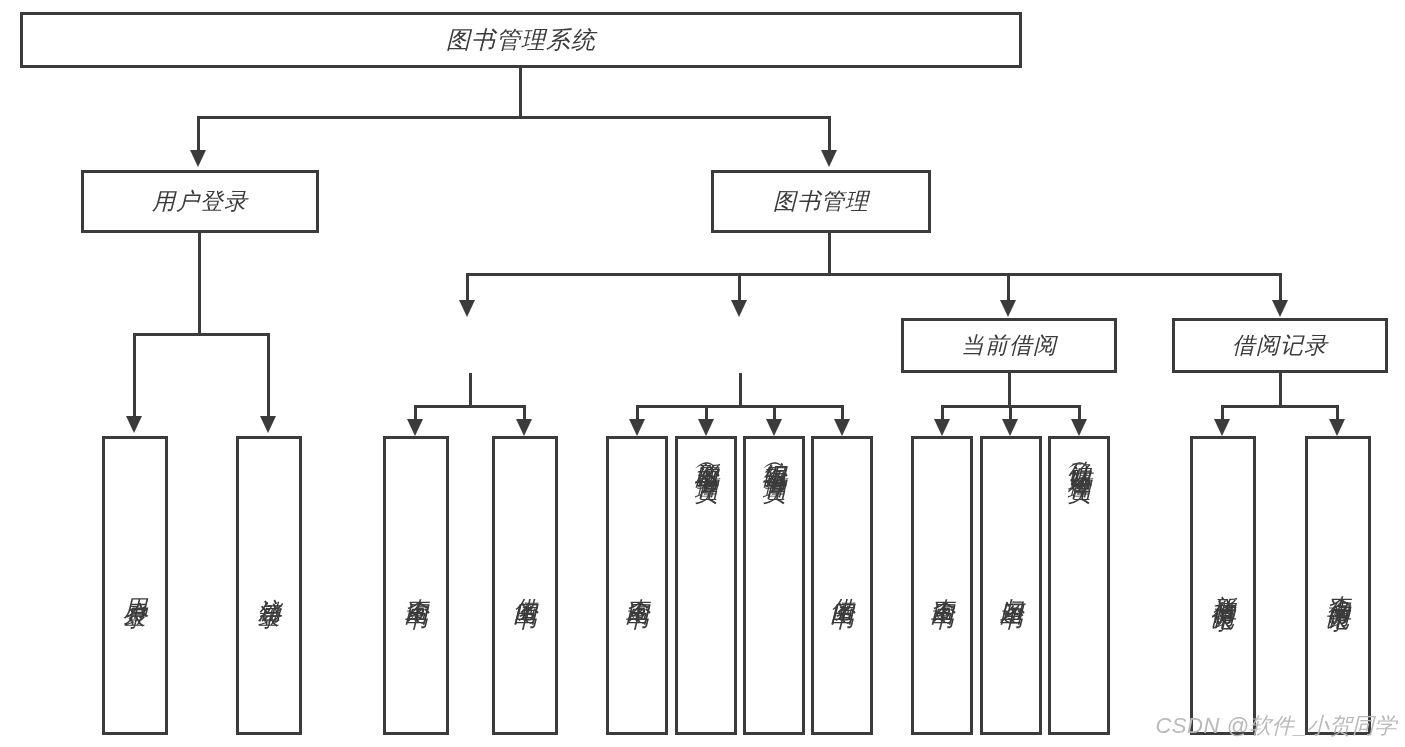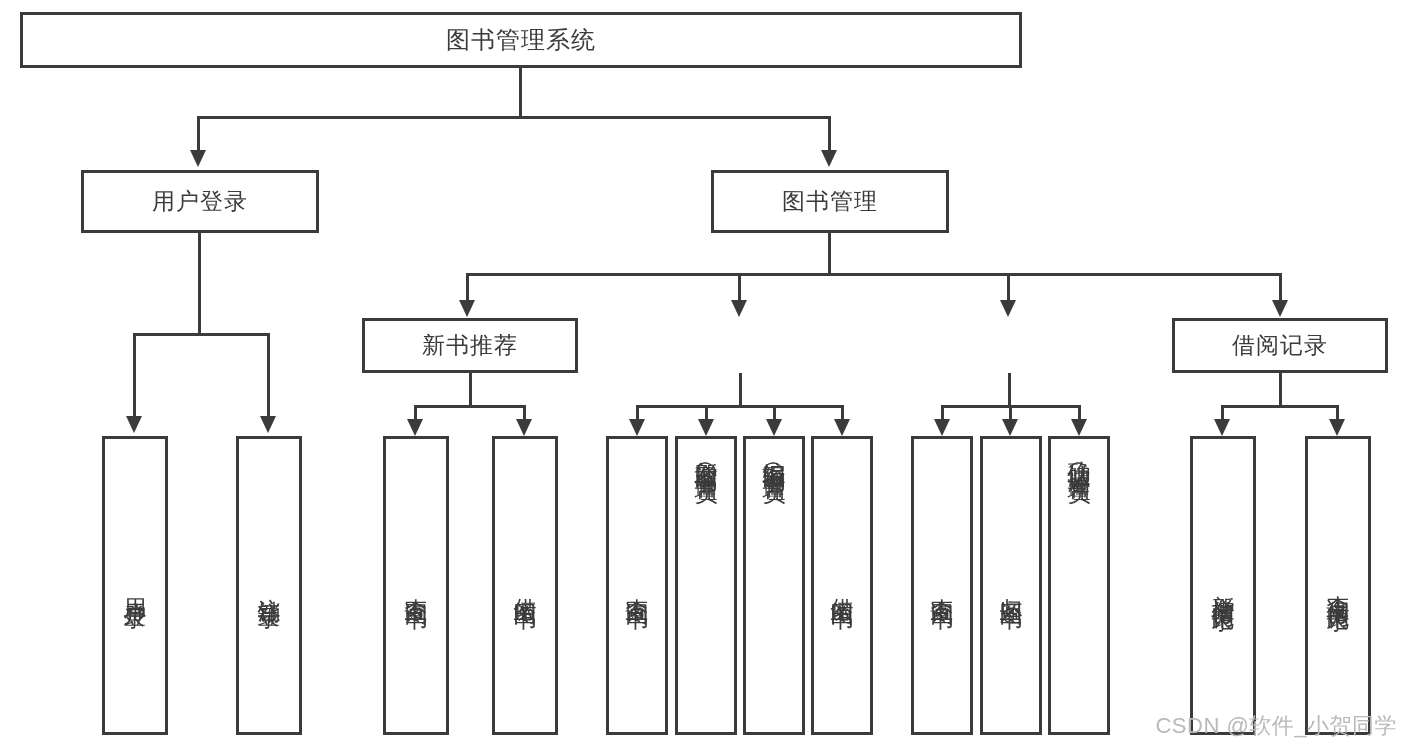--- a/index.html
+++ b/index.html
@@ -10,20 +10,21 @@
   }
   body {
     font-family: "Liberation Sans", "DejaVu Sans", sans-serif;
   }
   #canvas {
     position: relative;
     width: 1405px;
     height: 747px;
     background: #ffffff;
     overflow: hidden;
+    font-style: italic;
   }
   
   .node {
     position: absolute;
     box-sizing: border-box;
     background: #ffffff;
     border: 3px solid #3b3b3b;
     display: flex;
     align-items: center;
     justify-content: center;
@@ -102,21 +103,21 @@
   <div class="edge-h" style="left:197px; top:116px; width:634px; height:3px;"></div>
 
   <div class="edge-v" style="left:197px; top:116px; width:3px; height:35px;"></div>
   <div class="arrow" style="left:190px; top:150px;"></div>
   <div class="edge-v" style="left:828px; top:116px; width:3px; height:35px;"></div>
   <div class="arrow" style="left:821px; top:150px;"></div>
 
   <div class="node horiz" style="left:81px; top:170px; width:238px; height:63px;">
     <span>用户登录</span>
   </div>
-  <div class="node horiz" style="left:711px; top:170px; width:238px; height:63px;">
+  <div class="node horiz" style="left:711px; top:170px; width:220px; height:63px;">
     <span>图书管理</span>
   </div>
 
   <div class="edge-v" style="left:198px; top:233px; width:3px; height:100px;"></div>
   <div class="edge-h" style="left:133px; top:333px; width:137px; height:3px;"></div>
   <div class="edge-v" style="left:133px; top:333px; width:3px; height:84px;"></div>
   <div class="arrow" style="left:126px; top:416px;"></div>
   <div class="edge-v" style="left:267px; top:333px; width:3px; height:84px;"></div>
   <div class="arrow" style="left:260px; top:416px;"></div>
 
@@ -124,22 +125,22 @@
   <div class="edge-h" style="left:466px; top:273px; width:816px; height:3px;"></div>
   <div class="edge-v" style="left:466px; top:273px; width:3px; height:28px;"></div>
   <div class="arrow" style="left:459px; top:300px;"></div>
   <div class="edge-v" style="left:738px; top:273px; width:3px; height:28px;"></div>
   <div class="arrow" style="left:731px; top:300px;"></div>
   <div class="edge-v" style="left:1007px; top:273px; width:3px; height:28px;"></div>
   <div class="arrow" style="left:1000px; top:300px;"></div>
   <div class="edge-v" style="left:1279px; top:273px; width:3px; height:28px;"></div>
   <div class="arrow" style="left:1272px; top:300px;"></div>
 
-  <div class="node horiz" style="left:362px; top:318px; width:216px; height:55px;">
-    <span>新书推荐</span>
+  <div class="node horiz" style="left:901px; top:318px; width:216px; height:55px;">
+    <span>当前借阅</span>
   </div>
   <div class="node horiz" style="left:1172px; top:318px; width:216px; height:55px;">
     <span>借阅记录</span>
   </div>
 
   <div class="edge-v" style="left:469px; top:373px; width:3px; height:32px;"></div>
   <div class="edge-h" style="left:414px; top:405px; width:112px; height:3px;"></div>
   <div class="edge-v" style="left:414px; top:405px; width:3px; height:16px;"></div>
   <div class="arrow" style="left:407px; top:419px;"></div>
   <div class="edge-v" style="left:523px; top:405px; width:3px; height:16px;"></div>

